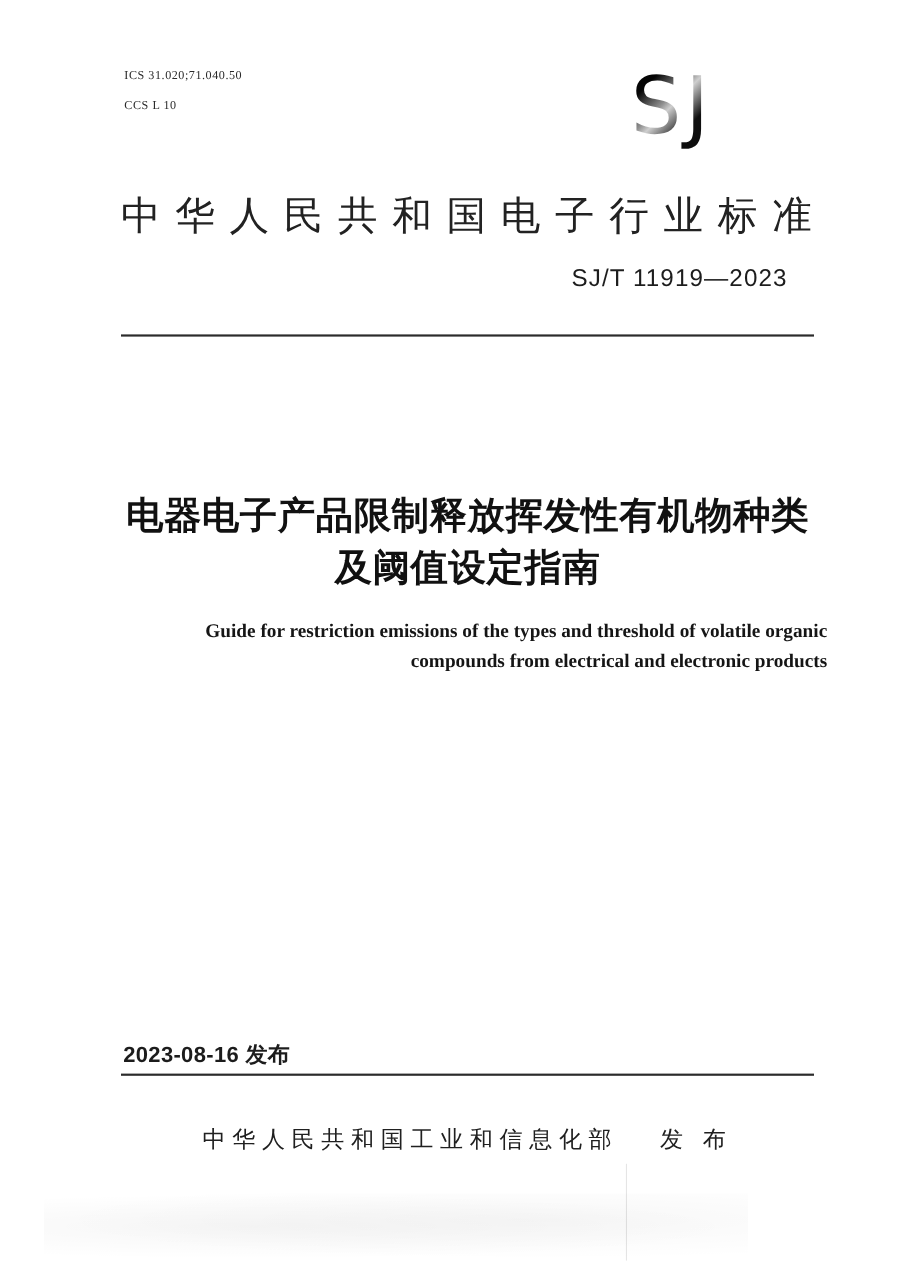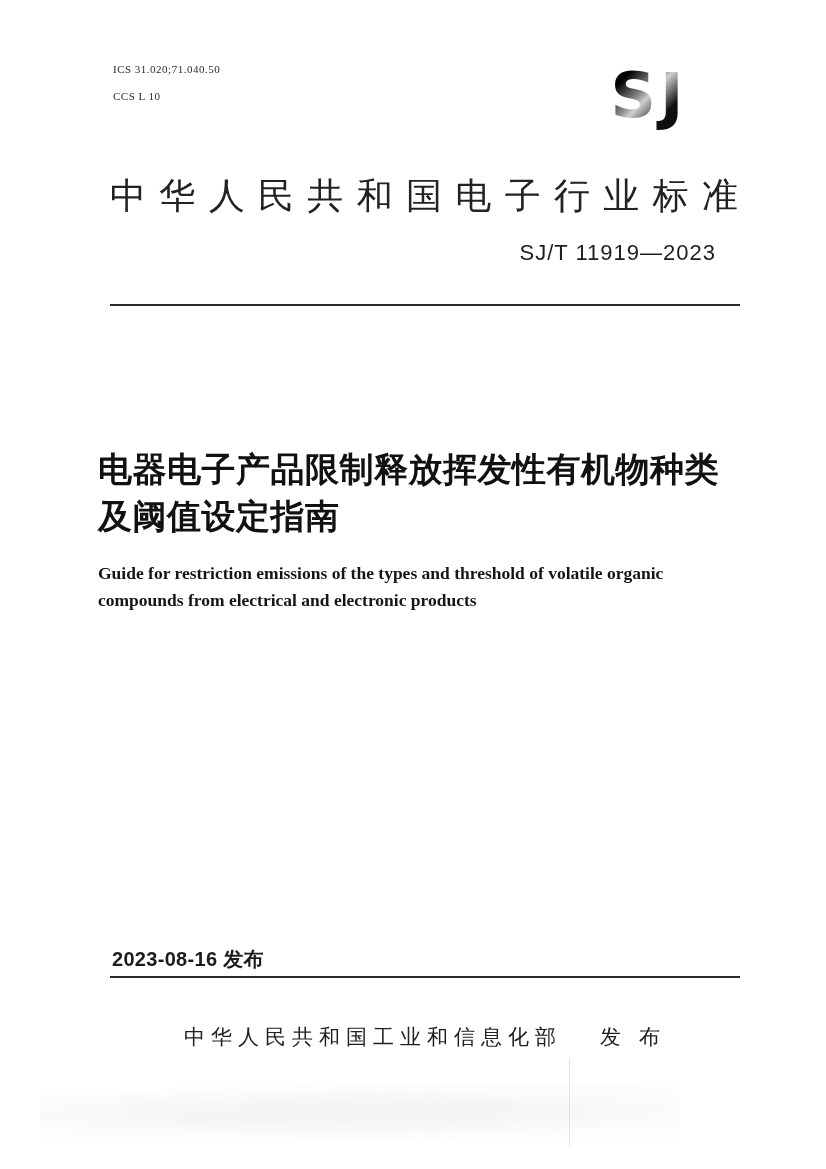--- a/index.html
+++ b/index.html
@@ -18,25 +18,25 @@
   
   .codes {
     position: absolute; left: 113px; top: 56px;
     font-family: "Liberation Serif", serif;
     font-size: 11px; line-height: 27px;
     color: #2a2a2a;
     letter-spacing: 0.5px;
   }
   
   .sj-logo {
-    position: absolute; left: 574px; top: 40px; width: 150px;
+    position: absolute; left: 536px; top: 40px; width: 150px;
     text-align: center;
     font-family: "DejaVu Sans", sans-serif;
-    font-weight: 700;
-    font-size: 63px; line-height: 112px;
+    font-weight: 400;
+    font-size: 72px; line-height: 112px;
     letter-spacing: 4px;
     color: #0c0c0c;
     text-shadow: 2px 2px 0 #1a1a1a;
   }
   @supports (-webkit-background-clip: text) {
     .sj-logo {
       background: linear-gradient(135deg, #050505 0%, #050505 34%, #8f8f8f 46%, #cfcfcf 50%, #101010 63%, #050505 100%);
       -webkit-background-clip: text;
       background-clip: text;
       color: transparent;
@@ -61,30 +61,30 @@
   }
   .rule {
     position: absolute; left: 110px; width: 630px; height: 2px;
     background: #2b2b2b;
   }
   .rule-top { top: 304px; }
   .rule-bottom { top: 976px; }
   
   .cn-title {
     position: absolute; left: 98px; top: 446px; width: 654px;
-    text-align: left;
+    text-align: center;
     font-size: 34px; line-height: 47px;
     font-weight: 700;
     color: #111111;
     letter-spacing: 0.5px;
   }
   
   .en-title {
     position: absolute; left: 98px; top: 560px; width: 654px;
-    text-align: left;
+    text-align: right;
     font-family: "Liberation Serif", serif;
     font-weight: 700;
     font-size: 17.5px; line-height: 27px;
     color: #151515;
   }
   
   .date-row {
     position: absolute; left: 112px; top: 946px; width: 628px;
     display: flex; justify-content: space-between;
     font-size: 20px; line-height: 26px;

